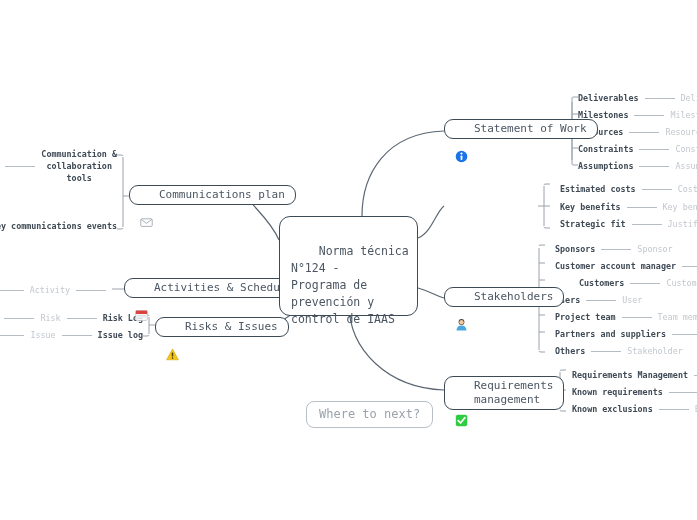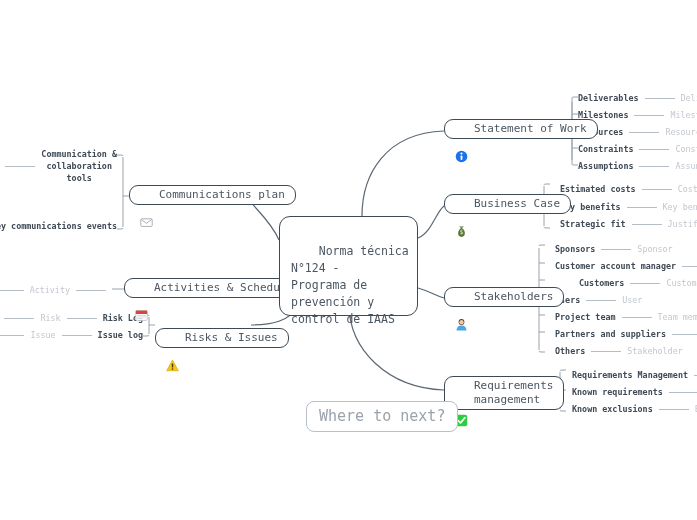--- a/index.html
+++ b/index.html
@@ -49,29 +49,29 @@
     color: #4a5560;
     z-index: 6;
   }
 
   #node-sow { left: 444px; top: 119px; }
   #node-bcase { left: 444px; top: 194px; }
   #node-stake { left: 444px; top: 287px; }
   #node-reqs { left: 444px; top: 376px; }
   #node-comms { left: 129px; top: 185px; }
   #node-acts { left: 124px; top: 278px; }
-  #node-risks { left: 155px; top: 328px; text-align: right; }
+  #node-risks { left: 155px; top: 317px; text-align: right; }
 
   #node-next {
     left: 306px; top: 401px;
     border: 1.2px solid #b9bfc6;
     color: #9aa2ab;
     border-radius: 8px;
     padding: 5px 12px;
-    font-size: 15px;
+    font-size: 12px;
   }
 
   
   .ico { display: inline-block; width: 13px; height: 13px; position: relative; flex: 0 0 auto; }
   .ico svg { display: block; }
 
   
   .sub {
     position: absolute;
     font-size: 8.4px;
@@ -164,30 +164,20 @@
     <span class="ico">
       <svg width="13" height="13" viewBox="0 0 13 13">
         <circle cx="6.5" cy="6.5" r="5.8" fill="#1a73e8"></circle>
         <circle cx="6.5" cy="3.6" r="1.1" fill="#ffffff"></circle>
         <rect x="5.6" y="5.5" width="1.8" height="4.6" rx="0.8" fill="#ffffff"></rect>
       </svg>
     </span>
     <span class="lbl">Statement of Work</span>
   </div>
 
-  <div class="node" id="node-bcase">
-    <span class="ico">
-      <svg width="13" height="13" viewBox="0 0 13 13">
-        <path d="M4.2 1.2 h4.6 l-1.3 1.8 h-2 z" fill="#8a9a6a"></path>
-        <path d="M6.5 2.8 C 2.4 4.6 1.6 11.8 6.5 11.9 C 11.4 11.8 10.6 4.6 6.5 2.8 z" fill="#5b7a3a"></path>
-        <text x="6.5" y="9.4" font-size="6" fill="#dfe8c8" text-anchor="middle" font-family="monospace">$</text>
-      </svg>
-    </span>
-    <span class="lbl">Business Case</span>
-  </div>
 
   <div class="node" id="node-stake">
     <span class="ico">
       <svg width="13" height="13" viewBox="0 0 13 13">
         <circle cx="6.5" cy="4" r="2.9" fill="#4a3b2e"></circle>
         <circle cx="6.5" cy="4.3" r="2.2" fill="#f0c9a0"></circle>
         <path d="M1.5 12.6 C1.8 8.8 4 7.6 6.5 7.6 C9 7.6 11.2 8.8 11.5 12.6 z" fill="#4aa8de"></path>
       </svg>
     </span>
     <span class="lbl">Stakeholders</span>

